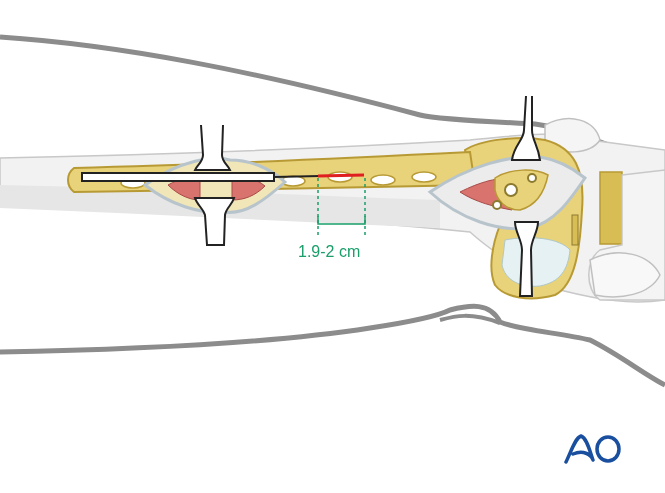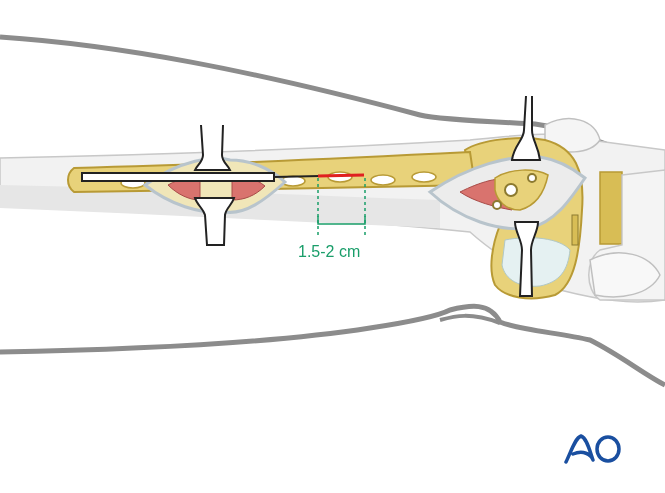--- a/index.html
+++ b/index.html
@@ -64,18 +64,18 @@
   <path d="M274,177 L320,176" stroke="#222" stroke-width="2"></path>
   <path d="M318,176 L364,175" stroke="#e02020" stroke-width="3"></path>
 
   <g stroke="#1a9e6a" stroke-width="1.5" fill="none">
     <line x1="318" y1="178" x2="318" y2="238" stroke-dasharray="3,3"></line>
     <line x1="365" y1="178" x2="365" y2="238" stroke-dasharray="3,3"></line>
     <path d="M318,216 L318,224 L365,224 L365,216"></path>
   </g>
 </svg>
 
-<div class="measure-label">1.5-2 cm</div>
+<div class="measure-label">1.9-2 cm</div>
 
 <svg class="ao-logo" viewBox="0 0 60 32" xmlns="http://www.w3.org/2000/svg">
   <path d="M3,30 C8,20 12,6 18,4 C24,6 27,20 30,28 C28,22 20,18 10,22" fill="none" stroke="#1a4fa0" stroke-width="3.5" stroke-linecap="round" stroke-linejoin="round"></path>
   <ellipse cx="45" cy="17" rx="11" ry="12" fill="none" stroke="#1a4fa0" stroke-width="3.5"></ellipse>
 </svg>
 
 </body></html>

